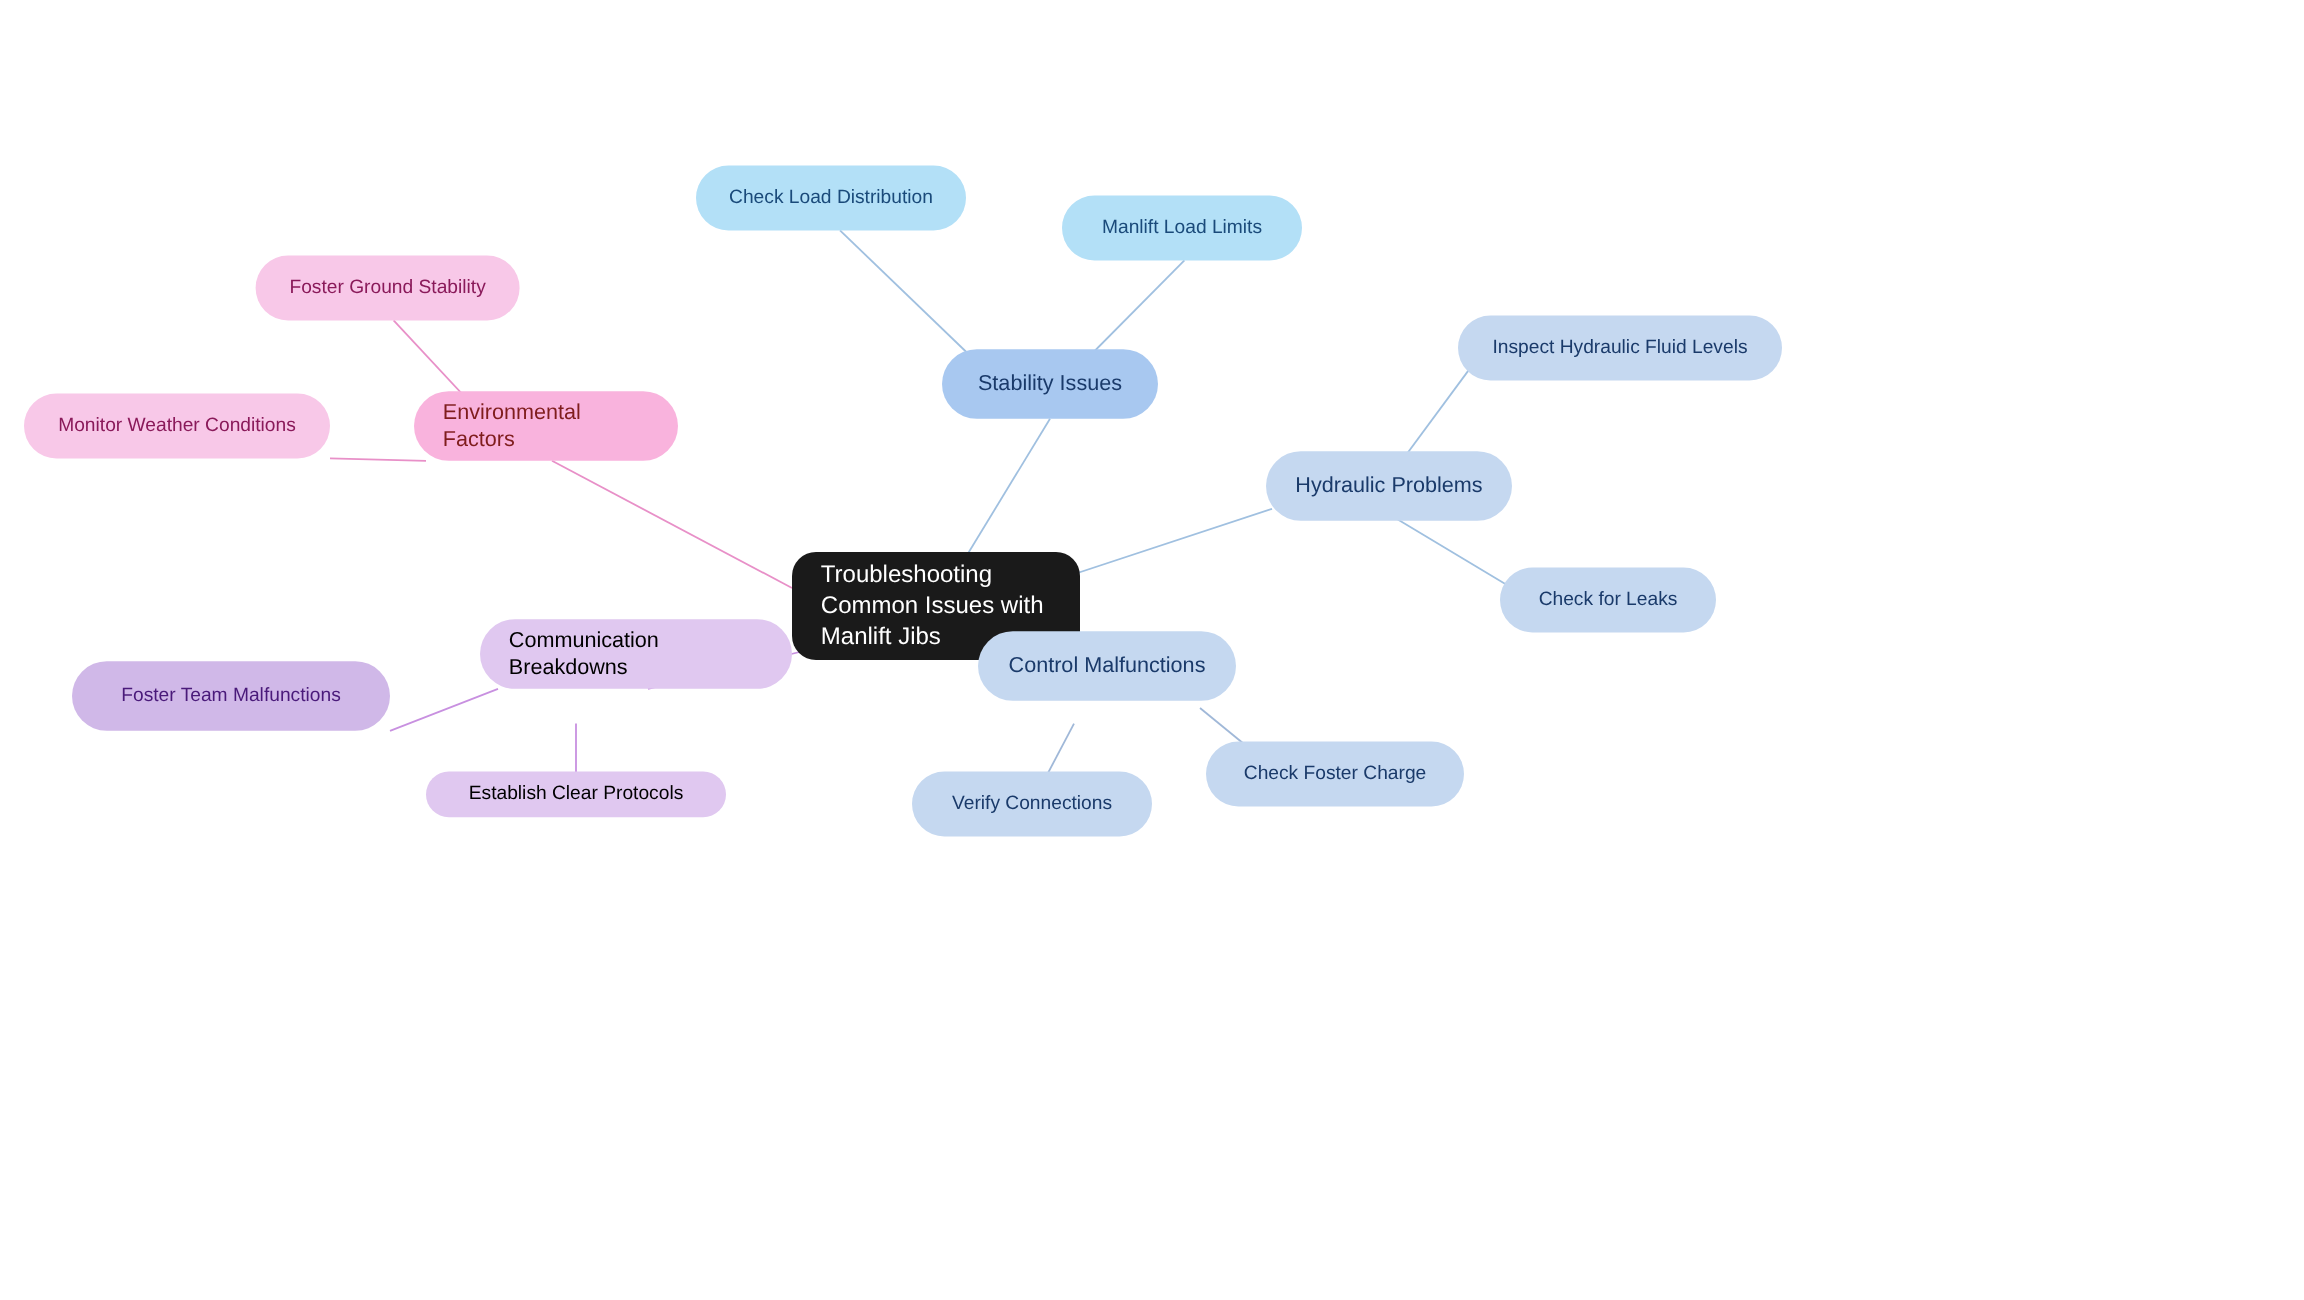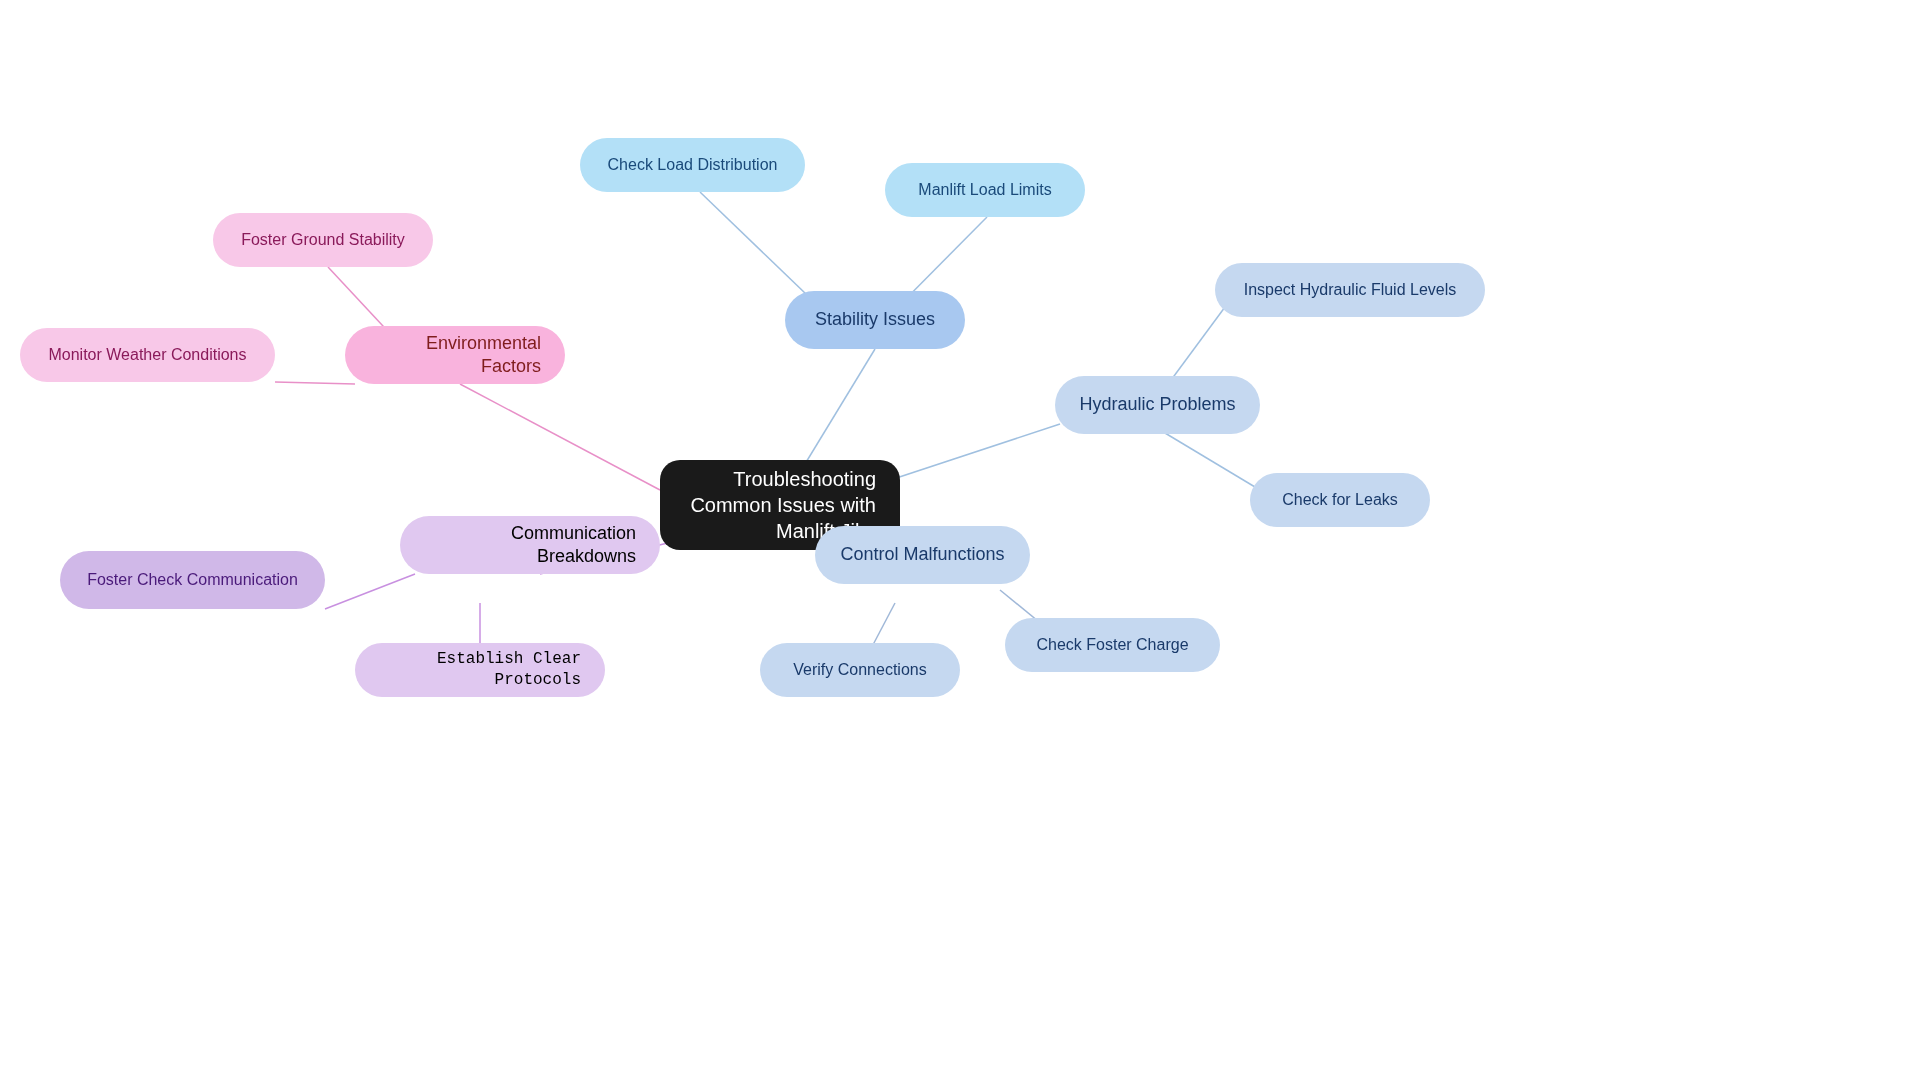--- a/index.html
+++ b/index.html
@@ -19,21 +19,21 @@
       height: 1083px;
       pointer-events: none;
       z-index: 0;
     }
 
     .node {
       position: absolute;
       display: flex;
       align-items: center;
       justify-content: center;
-      text-align: right;
+      text-align: left;
       border-radius: 50px;
       z-index: 1;
       font-size: 18px;
       line-height: 1.3;
       padding: 14px 24px;
     }
 
     .node-center {
       background: #1a1a1a;
       color: #ffffff;
@@ -154,24 +154,24 @@
 
 <div class="node node-pink-light" style="left: 20px; top: 328px; width: 255px; height: 54px; font-size:16px;">
   <span>Monitor Weather Conditions</span>
 </div>
 
 <div class="node node-purple-light" style="left: 400px; top: 516px; width: 260px; height: 58px;">
   <span>Communication Breakdowns</span>
 </div>
 
 <div class="node node-purple-medium" style="left: 60px; top: 551px; width: 265px; height: 58px; font-size:16px;">
-  <span>Foster Check Communication</span>
+  <span>Foster Team Malfunctions</span>
 </div>
 
-<div class="node node-purple-light" style="left: 355px; top: 643px; width: 250px; height: 54px; font-size:16px;font-family:Liberation Mono, monospace;">
+<div class="node node-purple-light" style="left: 355px; top: 643px; width: 250px; height: 38px; font-size:16px;">
   <span>Establish Clear Protocols</span>
 </div>
 
 <div class="node node-blue-dark" style="left: 815px; top: 516px; width: 215px; height: 58px;">
   <span>Control Malfunctions</span>
 </div>
 
 <div class="node node-blue-dark" style="left: 760px; top: 633px; width: 200px; height: 54px; font-size:16px;">
   <span>Verify Connections</span>
 </div>

